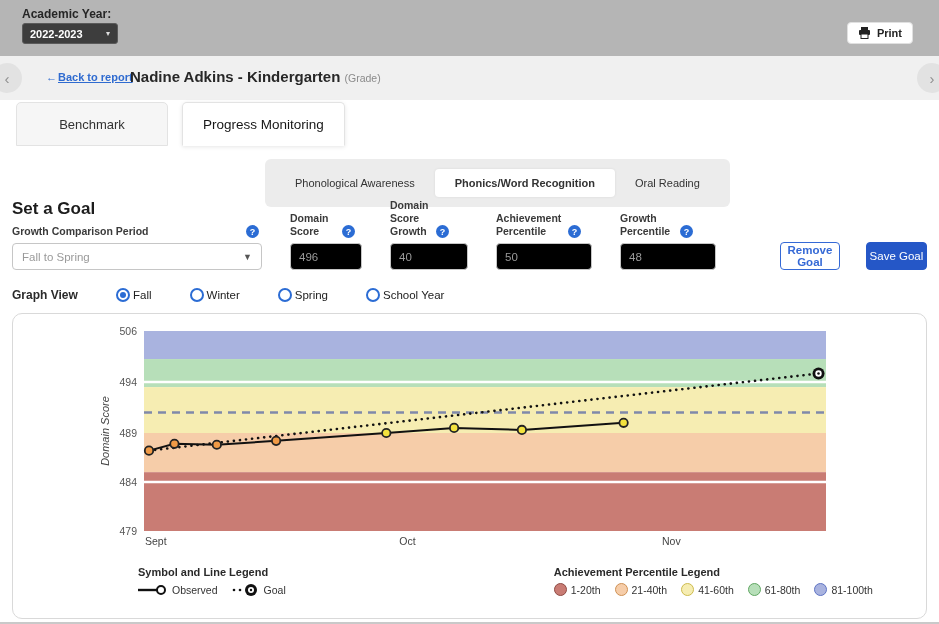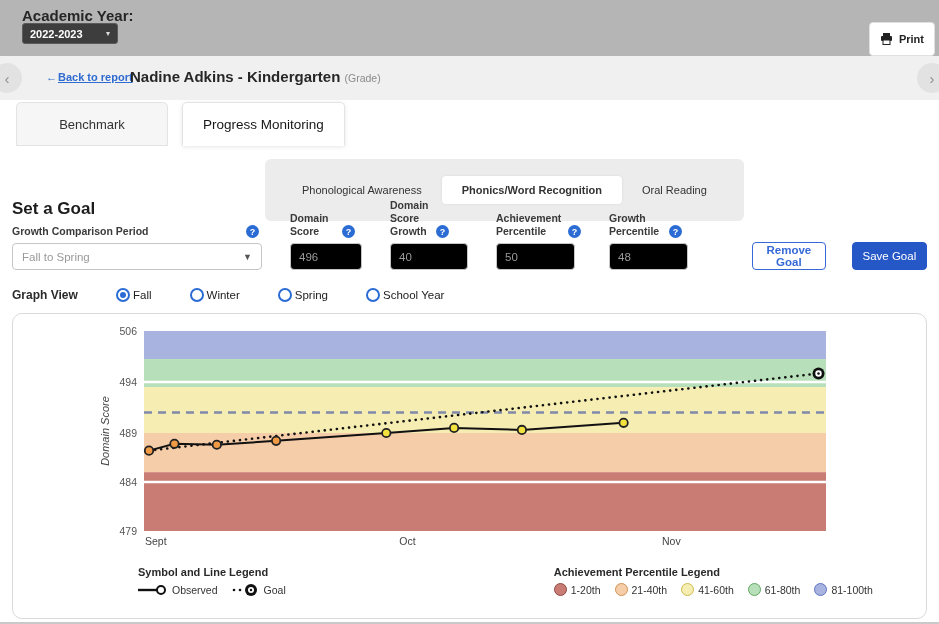--- a/index.html
+++ b/index.html
@@ -2,56 +2,56 @@
 <html><head>
 <meta charset="utf-8">
 <style>
   * { margin:0; padding:0; box-sizing:border-box; }
   html,body { background:#fff; }
   body { font-family:"Liberation Sans","DejaVu Sans",sans-serif; }
   #app { position:relative; width:939px; height:624px; overflow:hidden; background:#fff; border-bottom:2px solid #c9c9c9; }
 
   
   .topbar { position:absolute; left:0; top:0; width:939px; height:56px; background:#b5b5b5; }
-  .ay-label { position:absolute; left:22px; top:7px; font-size:15px; font-weight:bold; color:#262626; }
+  .ay-label { position:absolute; left:22px; top:7px; font-size:12px; font-weight:bold; color:#262626; }
   .ay-select { position:absolute; left:22px; top:23px; width:96px; height:21px; background:#3d3d3d; border:1px solid #5a5a5a; border-radius:3px; color:#fff; font-size:11px; font-weight:bold; display:flex; align-items:center; padding:0 7px; cursor:pointer; }
   .ay-select .caret { margin-left:auto; font-size:8px; color:#ddd; }
-  .print-btn { position:absolute; right:4px; top:22px; height:22px; background:#fff; border:1px solid #e0e0e0; border-radius:4px; display:flex; align-items:center; gap:6px; padding:16px 10px; font-size:11px; font-weight:bold; color:#222; cursor:pointer; }
+  .print-btn { position:absolute; right:26px; top:22px; height:22px; background:#fff; border:1px solid #e0e0e0; border-radius:4px; display:flex; align-items:center; gap:6px; padding:4px 10px; font-size:11px; font-weight:bold; color:#222; cursor:pointer; }
 
   
   .crumbbar { position:absolute; left:0; top:56px; width:939px; height:44px; background:#f0f0f0; }
   .nav-circle { position:absolute; top:7px; width:30px; height:30px; border-radius:50%; background:#e2e2e2; color:#8f8f8f; font-size:15px; display:flex; align-items:center; justify-content:center; cursor:pointer; }
   .nav-left { left:-8px; }
   .nav-right { right:-8px; }
   .back-link { position:absolute; left:46px; top:15px; font-size:11px; color:#2f6bd0; text-decoration:underline; font-weight:bold; cursor:pointer; }
   .back-link .arrow { text-decoration:none; display:inline-block; margin-right:1px; }
   .student-title { position:absolute; left:130px; top:12px; font-size:15px; font-weight:600; color:#272727; }
   .student-title .grade { font-size:10.5px; font-weight:normal; color:#8a8a8a; }
 
   
   .tabs { position:absolute; left:16px; top:102px; display:flex; gap:14px; }
   .tab { height:44px; min-width:152px; display:flex; align-items:center; justify-content:center; font-size:13px; color:#333; background:#f6f6f6; border:1px solid #e3e3e3; border-radius:5px 5px 0 0; cursor:pointer; padding:0 20px; }
   .tab.active { background:#fff; font-weight:normal; color:#161616; font-size:13.5px; box-shadow:0 1px 4px rgba(0,0,0,.10); border-bottom-color:#fff; }
 
   
-  .subtabs { position:absolute; left:265px; top:159px; background:#ececec; border-radius:6px; display:flex; padding:17px; }
+  .subtabs { position:absolute; left:265px; top:159px; background:#ececec; border-radius:6px; display:flex; padding:10px; }
   .subtab { font-size:11px; color:#333; padding:8px 20px; border-radius:4px; cursor:pointer; white-space:nowrap; }
   .subtab.active { background:#fff; font-weight:bold; box-shadow:0 0 3px rgba(0,0,0,.08); }
 
   
   .goal-heading { position:absolute; left:12px; top:199px; font-size:17px; font-weight:bold; color:#1c1c1c; }
   .goal-form { position:absolute; left:12px; top:208px; width:915px; height:62px; display:flex; align-items:flex-end; }
   .field { display:flex; flex-direction:column; justify-content:flex-end; margin-right:28px; }
   .field-label-row { display:flex; align-items:flex-end; gap:4px; margin-bottom:5px; }
   .field-label { font-size:10.5px; font-weight:bold; color:#3a3a3a; line-height:1.25; }
   .help-icon { width:13px; height:13px; border-radius:50%; background:#2b6cd4; color:#fff; font-size:9px; font-weight:bold; display:flex; align-items:center; justify-content:center; cursor:pointer; flex:0 0 13px; }
   .select-box { width:250px; height:27px; border:1px solid #c6c6c6; border-radius:4px; background:#fff; color:#9a9a9a; font-size:11.5px; display:flex; align-items:center; padding:0 9px; cursor:pointer; }
   .select-box .caret { margin-left:auto; color:#555; font-size:9px; }
   .num-input { height:27px; border:1px solid #c6c6c6; border-radius:4px; color:#9a9a9a; font-size:11.5px; padding:0 8px; background:#000000; }
-  .w72 { width:72px; } .w78 { width:78px; } .w76 { width:79px; }
+  .w72 { width:72px; } .w78 { width:78px; } .w76 { width:96px; }
   .btn-outline { height:28px; width:98px; background:#fff; border:1.5px solid #3569d6; border-radius:4px; color:#3569d6; font-size:11.5px; font-weight:bold; cursor:pointer; }
   .btn-solid { height:28px; width:100px; background:#2557c7; border:1px solid #2557c7; border-radius:4px; color:#fff; font-size:11.5px; font-weight:normal; cursor:pointer; }
 
   
   .graphview { position:absolute; left:12px; top:288px; display:flex; align-items:center; }
   .gv-label { font-size:12px; font-weight:bold; color:#2a2a2a; width:104px; }
   .radio-item { display:flex; align-items:center; margin-right:38px; cursor:pointer; }
   .radio-dot { width:14px; height:14px; border:2px solid #2b6cd4; border-radius:50%; position:relative; background:#fff; }
   .radio-dot.checked:after { content:""; position:absolute; left:2px; top:2px; width:6px; height:6px; border-radius:50%; background:#2b6cd4; }
   .radio-item span.lbl { font-size:11.5px; color:#222; margin-left:3px; }

